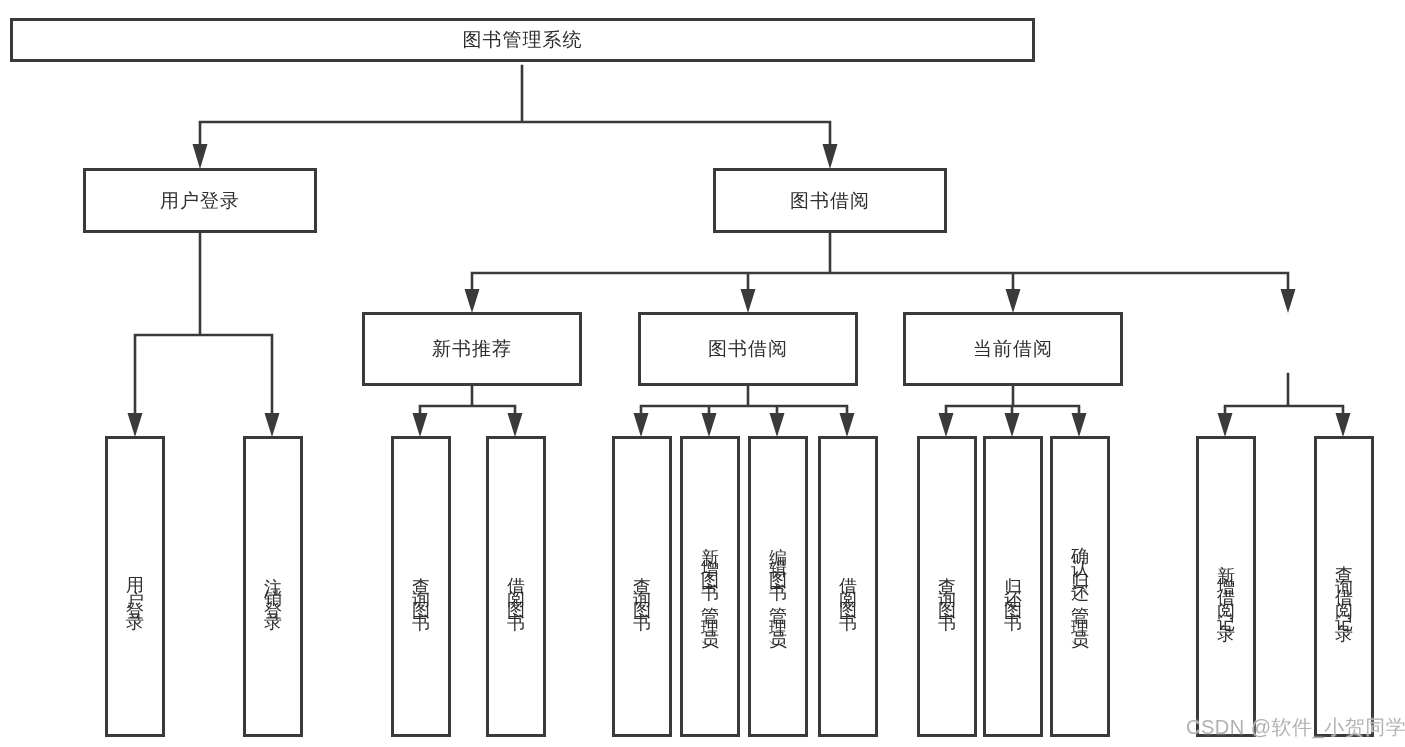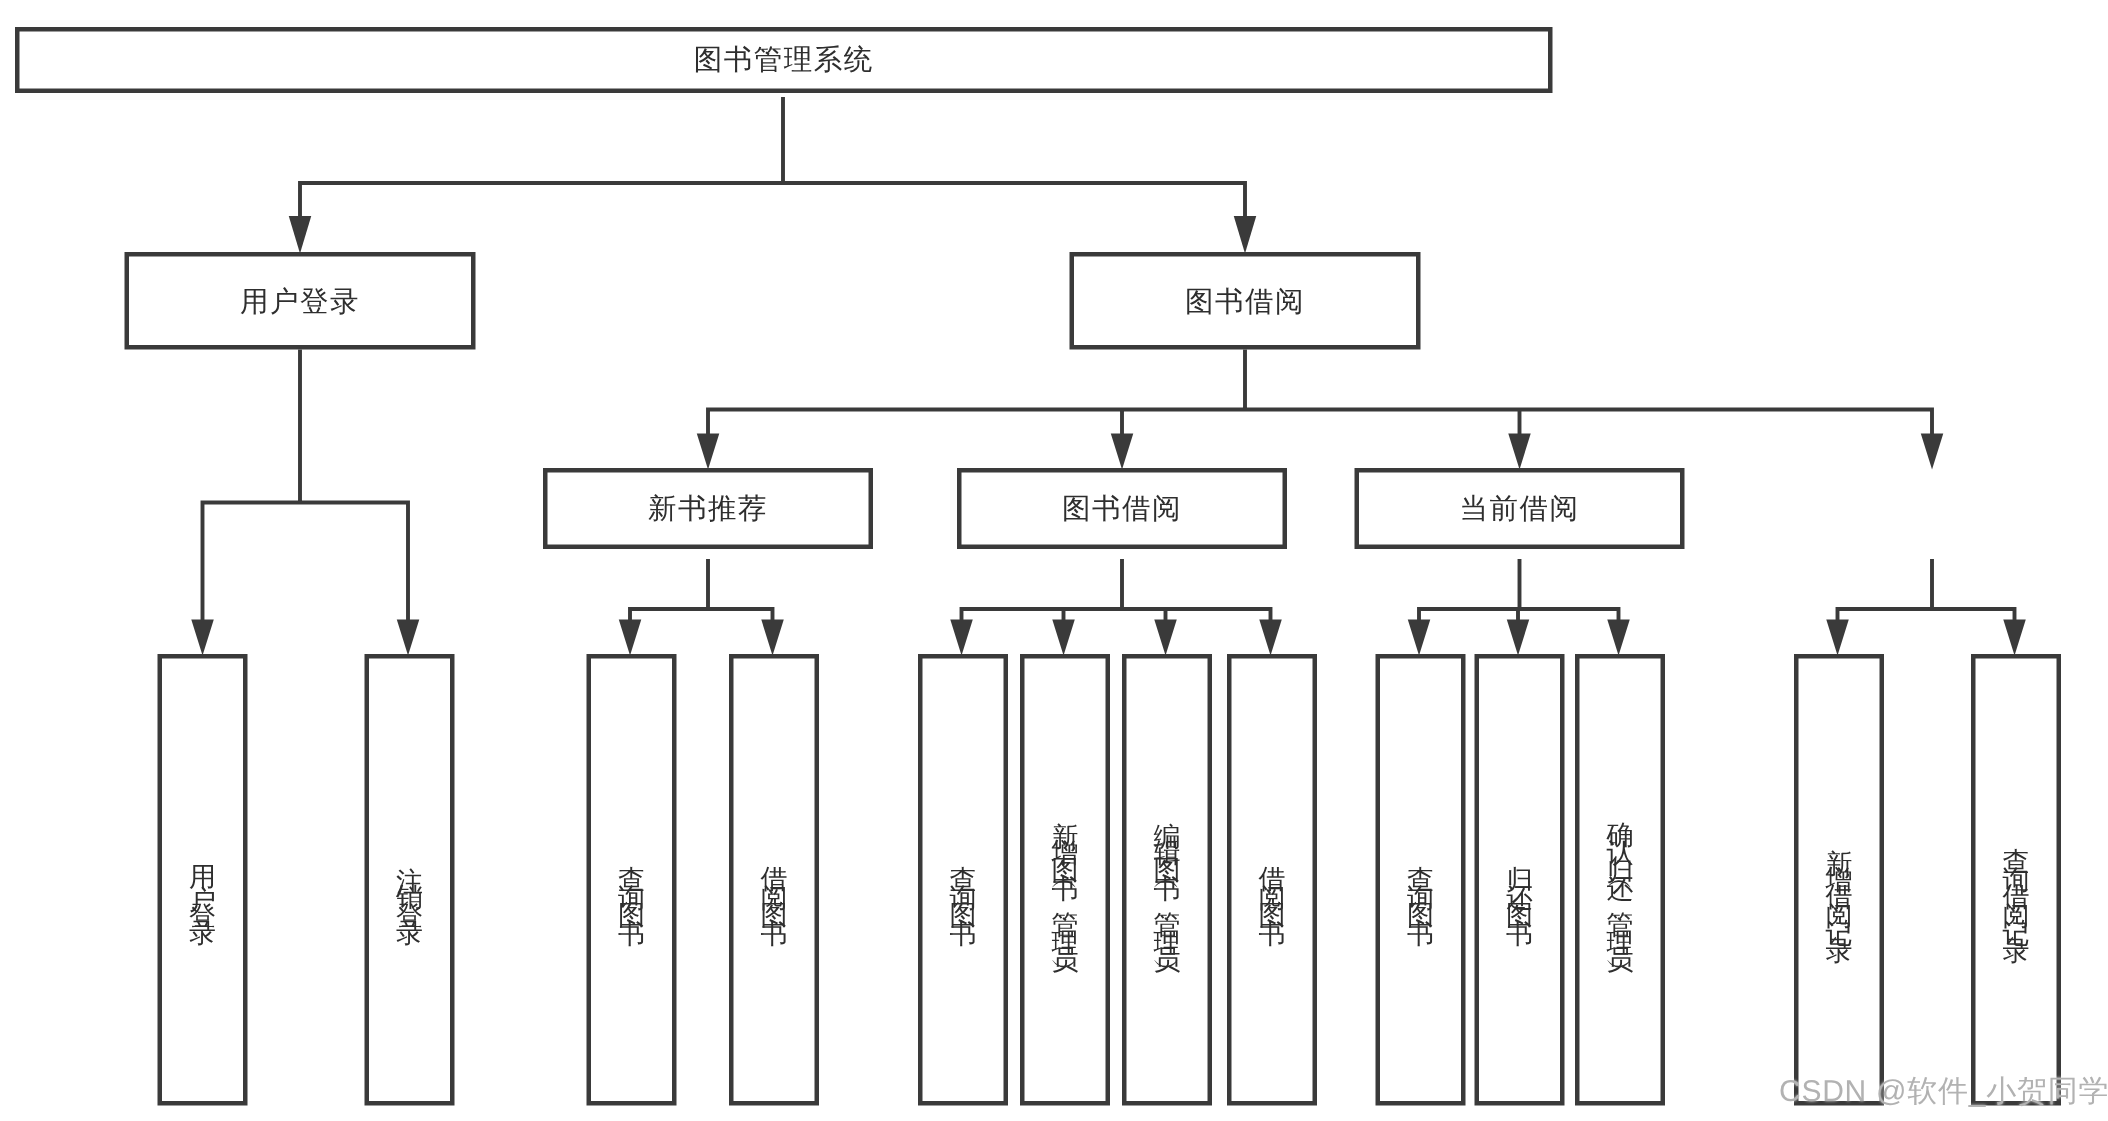--- a/index.html
+++ b/index.html
@@ -17,21 +17,21 @@
   }
   .leaf{
     writing-mode:vertical-rl;text-orientation:mixed;
     font-size:18px;letter-spacing:12px;line-height:1;
   }
   
   .root { left:10px;  top:18px;  width:1025px; height:44px; }
   .l2   { top:168px; height:65px; width:234px; }
   .l2a  { left:83px;  }
   .l2b  { left:713px; }
-  .l3   { top:312px; height:54px; width:220px; }
+  .l3   { top:312px; height:74px; width:220px; }
   .l3a  { left:362px;  }
   .l3b  { left:638px;  }
   .l3c  { left:903px;  }
   .l3d  { left:1178px; }
   .leaf { top:436px; height:301px; width:60px; }
   .fa1{left:105px;} .fa2{left:243px;}
   .fb1{left:391px;} .fb2{left:486px;}
   .fc1{left:612px;} .fc2{left:680px;} .fc3{left:748px;} .fc4{left:818px;}
   .fd1{left:917px;} .fd2{left:983px;} .fd3{left:1050px;}
   .fe1{left:1196px;} .fe2{left:1314px;}

